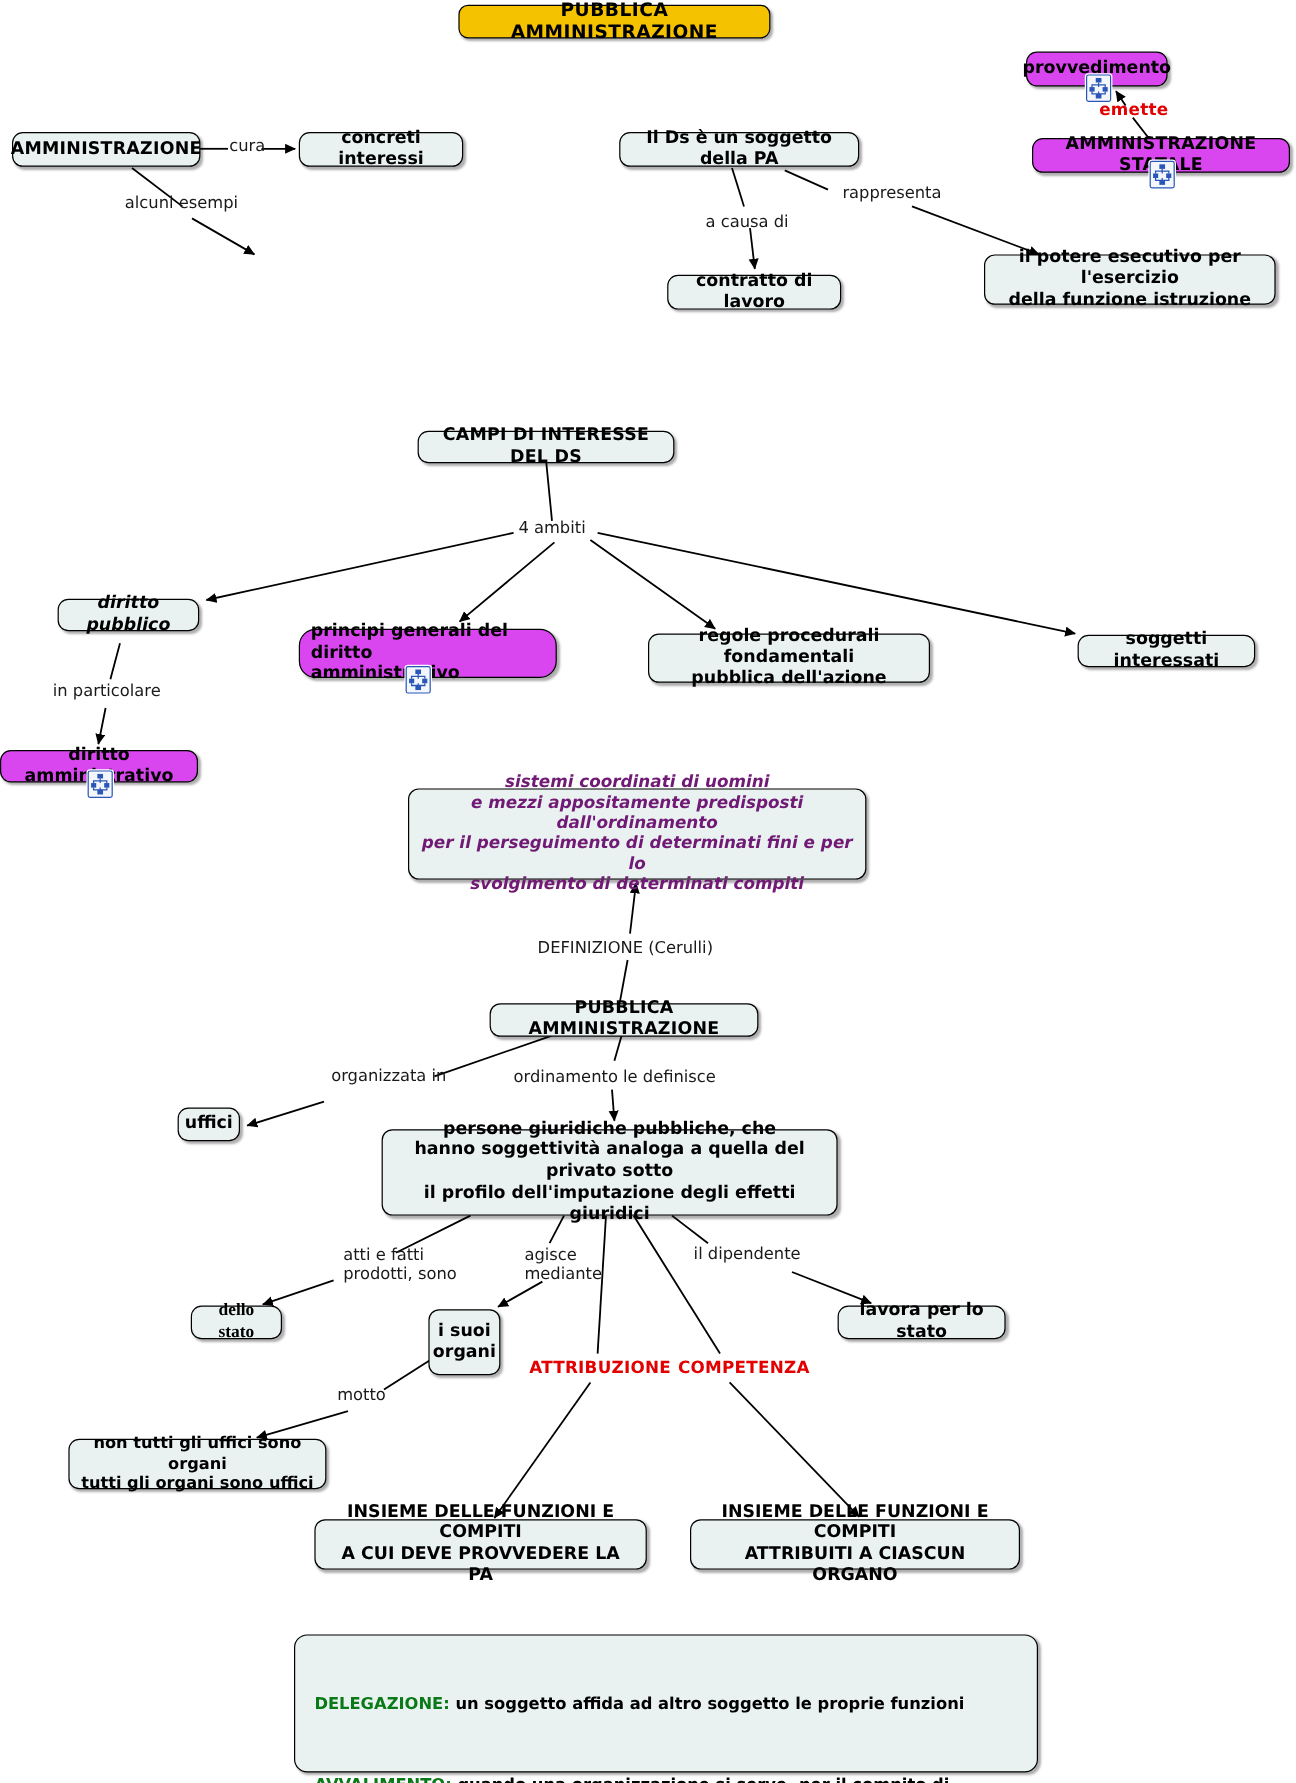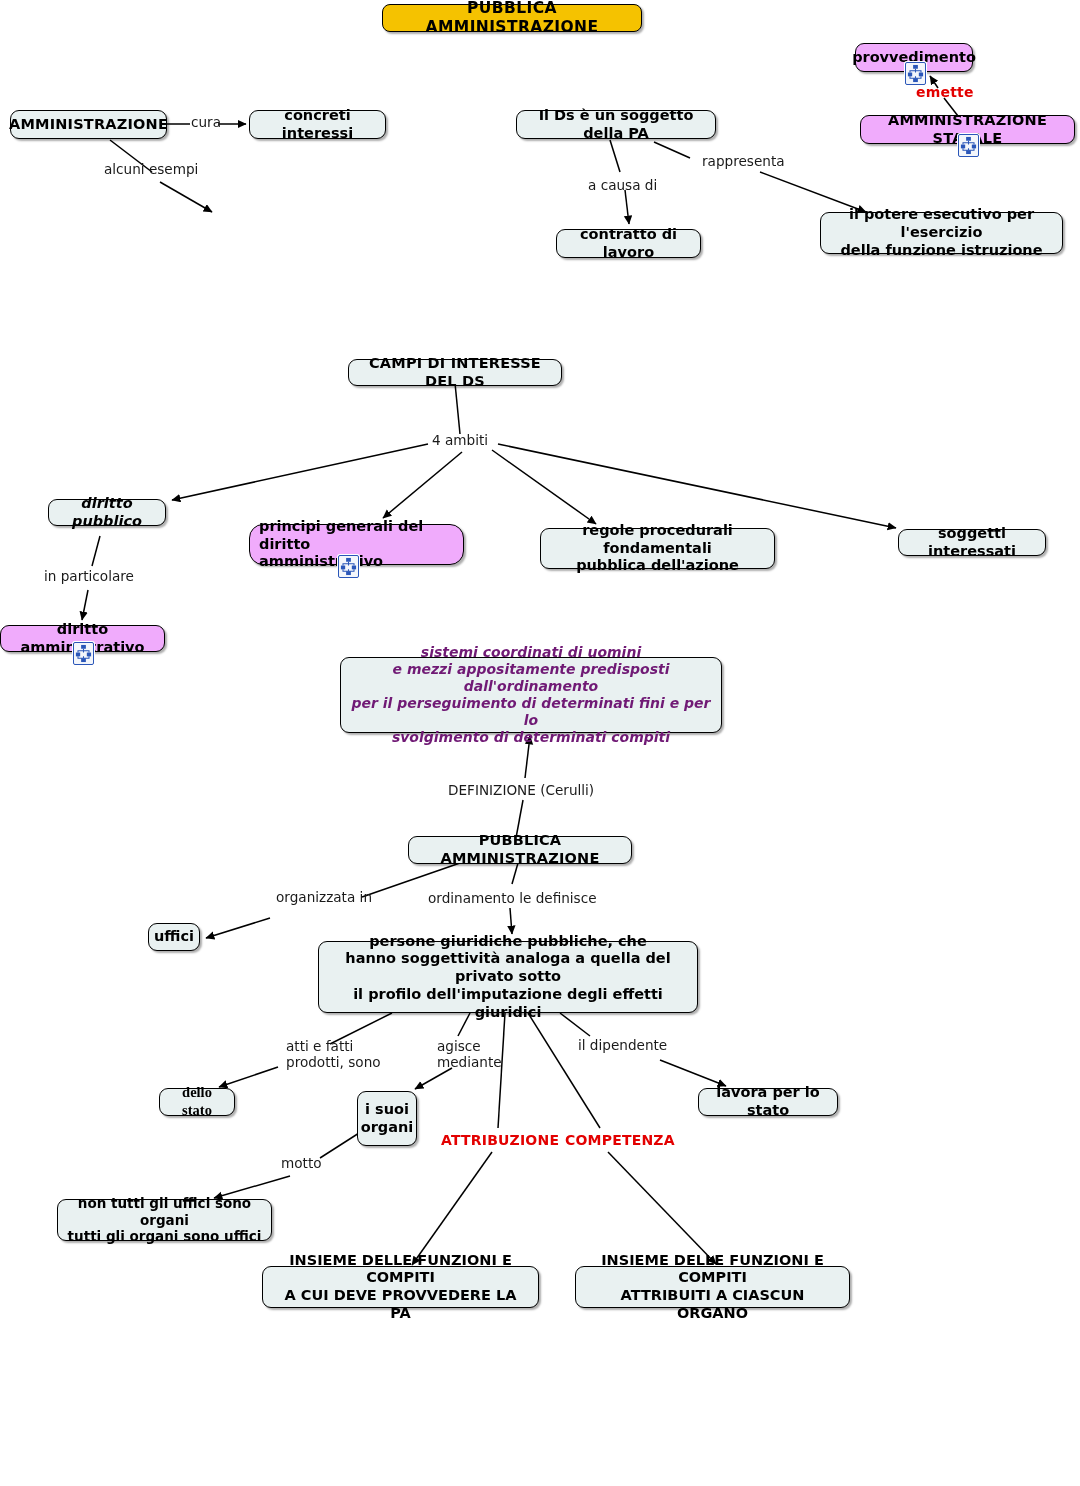--- a/index.html
+++ b/index.html
@@ -19,21 +19,21 @@
     color:#000;
     font-weight:bold;
     font-size:14.5px;
     line-height:1.22;
     text-align:center;
     display:flex;align-items:center;justify-content:center;
     padding:4px 9px;
     box-shadow:2px 2px 2px rgba(0,0,0,.32);
     white-space:pre-line;
   }
-  .node.yellow{background:#f0abfc;}
+  .node.yellow{background:#d946ef;}
   .node.title{
     background:#f5c200;border-radius:8px;font-size:15.5px;letter-spacing:.4px;
   }
   .node.green{
     color:#701a75;font-style:italic;font-size:14px;margin-top:16px;
   }
   .node.small{font-size:13.5px;}
   .node.caps{font-size:14.5px;letter-spacing:.2px;}
   .node.legend{
     display:block;text-align:left;font-weight:normal;
@@ -246,14 +246,24 @@
 
   <div class="node small" style="left:57px;top:1199px;width:215px;height:42px;">non tutti gli uffici sono organi
 tutti gli organi sono uffici</div>
 
   <div class="node" style="left:262px;top:1266px;width:277px;height:42px;">INSIEME DELLE FUNZIONI E COMPITI
 A CUI DEVE PROVVEDERE LA PA</div>
 
   <div class="node" style="left:575px;top:1266px;width:275px;height:42px;">INSIEME DELLE FUNZIONI E COMPITI
 ATTRIBUITI A CIASCUN ORGANO</div>
 
+  <div class="node legend" style="left:245px;top:1362px;width:620px;height:115px;">
+    <div class="legend-row">
+      <span class="legend-key">DELEGAZIONE:</span><span class="legend-txt"> un soggetto affida ad altro soggetto le proprie funzioni</span>
+    </div>
+    <div class="legend-row">
+      <span class="legend-key">AVVALIMENTO:</span><span class="legend-txt"> quando una organizzazione si serve, per il compito di attività istruttorie,</span>
+      
+    </div>
+    
+  </div>
 
 </div>
 
 </body></html>

